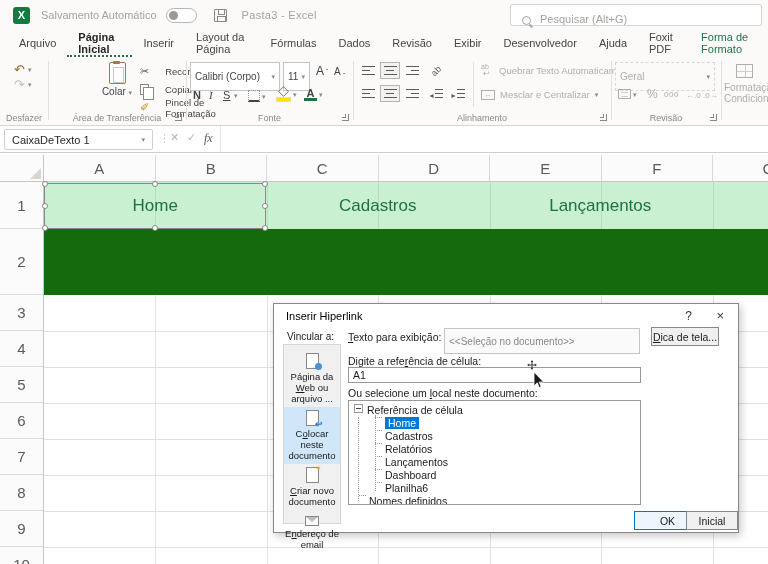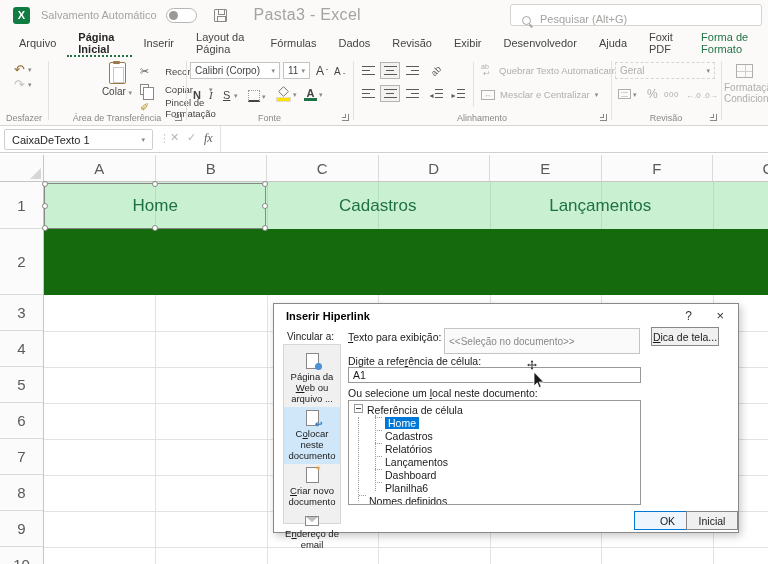--- a/index.html
+++ b/index.html
@@ -11,21 +11,21 @@
   .titlebar{position:absolute;left:0;top:0;width:768px;height:30px;background:#fbfaf9;display:flex;align-items:center}
   .xl-icon{width:17px;height:17px;margin-left:13px;background:#107c41;border-radius:3px;color:#fff;
            font-weight:bold;font-size:11px;display:flex;align-items:center;justify-content:center}
   .xl-icon::before{content:"X"}
   .autosave{margin-left:11px;font-size:11px;color:#a5a3a1}
   .toggle{width:31px;height:15px;border:1px solid #b8b6b4;border-radius:8px;margin-left:9px;position:relative;background:#fff}
   .knob{position:absolute;left:2px;top:2px;width:9px;height:9px;border-radius:50%;background:#9b9997}
   .floppy{width:13px;height:13px;border:1px solid #8a8886;border-radius:1px;position:relative;margin-left:17px}
   .floppy::before{content:"";position:absolute;left:3px;top:0;width:5px;height:4px;border:1px solid #8a8886;border-top:none}
   .floppy::after{content:"";position:absolute;left:2px;bottom:0;width:7px;height:4px;border:1px solid #8a8886;border-bottom:none}
-  .filename{margin-left:27px;font-size:16px;color:#a5a3a1;letter-spacing:.3px}
+  .filename{margin-left:15px;font-size:11px;color:#a5a3a1;letter-spacing:.3px}
   .searchbox{position:absolute;left:510px;top:4px;width:252px;height:22px;border:1px solid #d6d4d2;border-radius:3px;
              background:#fff;display:flex;align-items:flex-end;gap:9px;padding-left:11px;font-size:11px;color:#a5a3a1}
   .mag{width:9px;height:9px;border:1.5px solid #a5a3a1;border-radius:50%;position:relative;flex:0 0 auto}
   .mag::after{content:"";position:absolute;width:4px;height:1.5px;background:#a5a3a1;transform:rotate(45deg);left:6px;top:8px}
 
   
   .tabs{position:absolute;left:0;top:30px;width:768px;height:27px;background:#fbfaf9;display:flex;align-items:stretch;padding-left:8px;font-size:11px}
   .tab{display:flex;align-items:center;padding:0 11px;color:#444;border-bottom:2px solid transparent}
   .tab.active{font-weight:bold;color:#262626;border-bottom:2px dotted #1e7145}
   .tab.ctx{color:#217346}
@@ -50,21 +50,21 @@
   .clip{width:17px;height:22px;border:1px solid #9a7b4f;border-radius:2px;background:#fff;margin:1px auto 2px;position:relative}
   .clip::before{content:"";position:absolute;left:3px;top:-2px;width:7px;height:3px;background:#9a7b4f;border-radius:1px}
   .clip::after{content:"";position:absolute;left:3px;top:4px;width:9px;height:14px;border:1px solid #c8c6c4;background:#fff}
   .cliprow{position:absolute;left:92px;display:flex;align-items:center;gap:16px;height:15px;font-size:9.5px;color:#444}
   .i-cut::before{content:"✂";font-size:11px;color:#5f5d5b}
   .i-copy{width:9px;height:11px;border:1px solid #8a8886;background:#fff;position:relative}
   .i-copy::after{content:"";position:absolute;left:2px;top:2px;width:9px;height:11px;border:1px solid #8a8886;background:#fff}
   .i-paint::before{content:"✐";font-size:11px;color:#b8860b}
 
   
-  .combo{position:absolute;height:17px;border:1px solid #c6c4c2;background:#fff;display:flex;align-items:center;
+  .combo{position:absolute;height:29px;border:1px solid #c6c4c2;background:#fff;display:flex;align-items:center;
          justify-content:space-between;padding:0 4px;font-size:10px;color:#444}
   .combo.dis2{border:1px dashed #d8d6d4;background:#fbfaf9;color:#b0aeac}
   .fbtn{position:absolute;display:flex;align-items:center;gap:2px;height:16px;font-size:11px;color:#444}
   .b-bold{font-weight:bold}
   .b-it{font-style:italic;font-family:"Liberation Serif",serif}
   .b-un{text-decoration:underline}
   .grow{font-size:12px}.shrink{font-size:10px}
   .caret{font-size:7px;vertical-align:super;color:#444}
   .i-borders{width:12px;height:12px;border:1px dotted #9a9896;border-bottom:2px solid #444}
   .i-fill{display:flex;flex-direction:column;align-items:center}
@@ -136,21 +136,21 @@
   .banner{position:absolute;left:0;top:0;width:724px;height:47px;background:#c9f0d1;display:flex}
   .bcell{flex:0 0 222.5px;display:flex;align-items:center;justify-content:center;font-size:17px;color:#1e7145}
   .bsep{position:absolute;top:0;height:47px;width:1px;background:rgba(30,113,69,.12)}
   .band{position:absolute;left:0;top:47px;width:724px;height:66px;background:#156a0e}
   .selrect{position:absolute;left:0;top:1px;width:222px;height:46px;border:1px solid #8a8886;pointer-events:none}
   .hdl{position:absolute;width:6px;height:6px;border-radius:50%;background:#fff;border:1px solid #8a8886}
 
   
   .dlg{position:absolute;left:273px;top:303px;width:466px;height:230px;background:#fff;border:1px solid #8a8886;
        box-shadow:2px 3px 8px rgba(0,0,0,.22);font-size:10.5px;color:#1a1a1a}
-  .dlg-title{position:absolute;left:12px;top:6px;font-size:11px;font-weight:700;color:#000}
+  .dlg-title{position:absolute;left:12px;top:6px;font-size:11px;font-weight:400;color:#000}
   .dlg-help{position:absolute;right:46px;top:5px;font-size:12px;color:#333}
   .dlg-close{position:absolute;right:14px;top:4px;font-size:13px;color:#333}
   .linkto{position:absolute;left:13px;top:27px;font-size:10px}
   .sbar{position:absolute;left:9px;top:40px;width:58px;height:180px;background:#f0f0f0;border:1px solid #d8d6d4;
         display:flex;flex-direction:column;justify-content:space-between;padding:5px 0}
   .sbitem{display:flex;flex-direction:column;align-items:center;gap:2px;padding:3px 1px;font-size:9.5px;line-height:11px;text-align:center;color:#1a1a1a}
   .sbitem.sel{background:#cfe7f9}
   .doci{width:13px;height:16px;border:1px solid #8a8886;background:#fff;position:relative}
   .doci.web::after{content:"";position:absolute;right:-4px;bottom:-2px;width:7px;height:7px;border-radius:50%;background:#4a90d9}
   .doci.place::after{content:"↩";position:absolute;right:-5px;bottom:-5px;font-size:9px;font-weight:bold;color:#2b7cd3}

